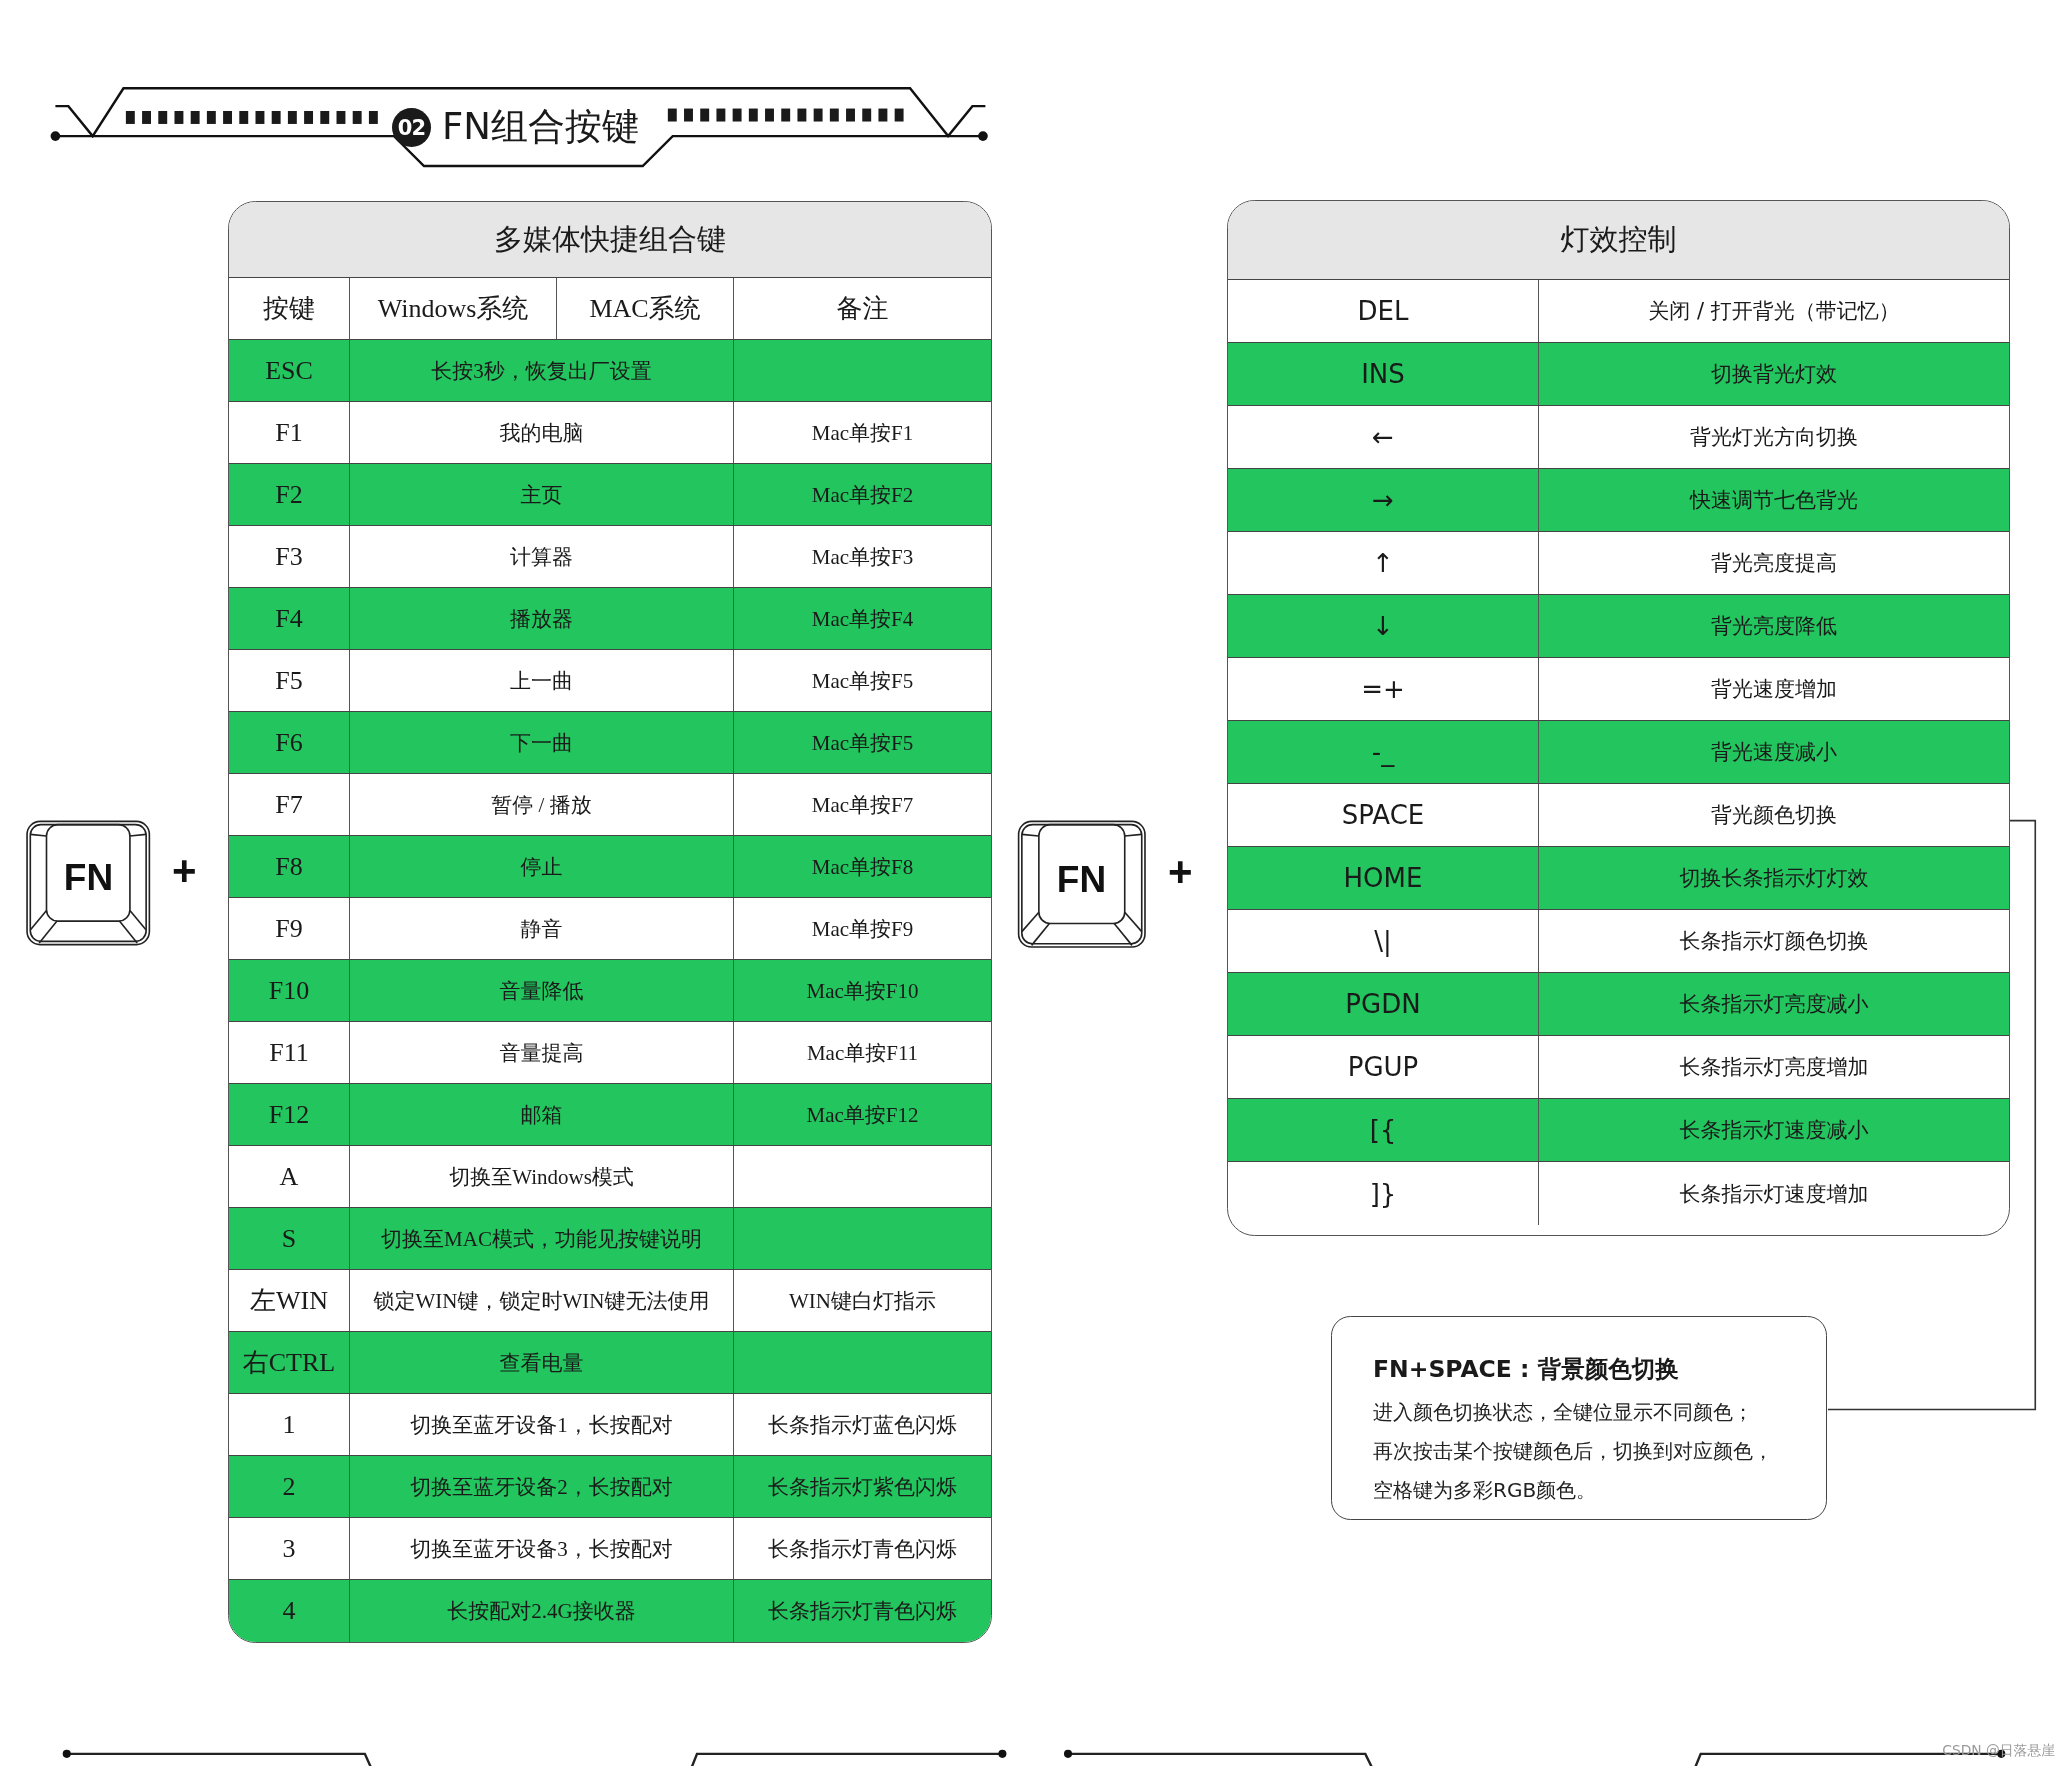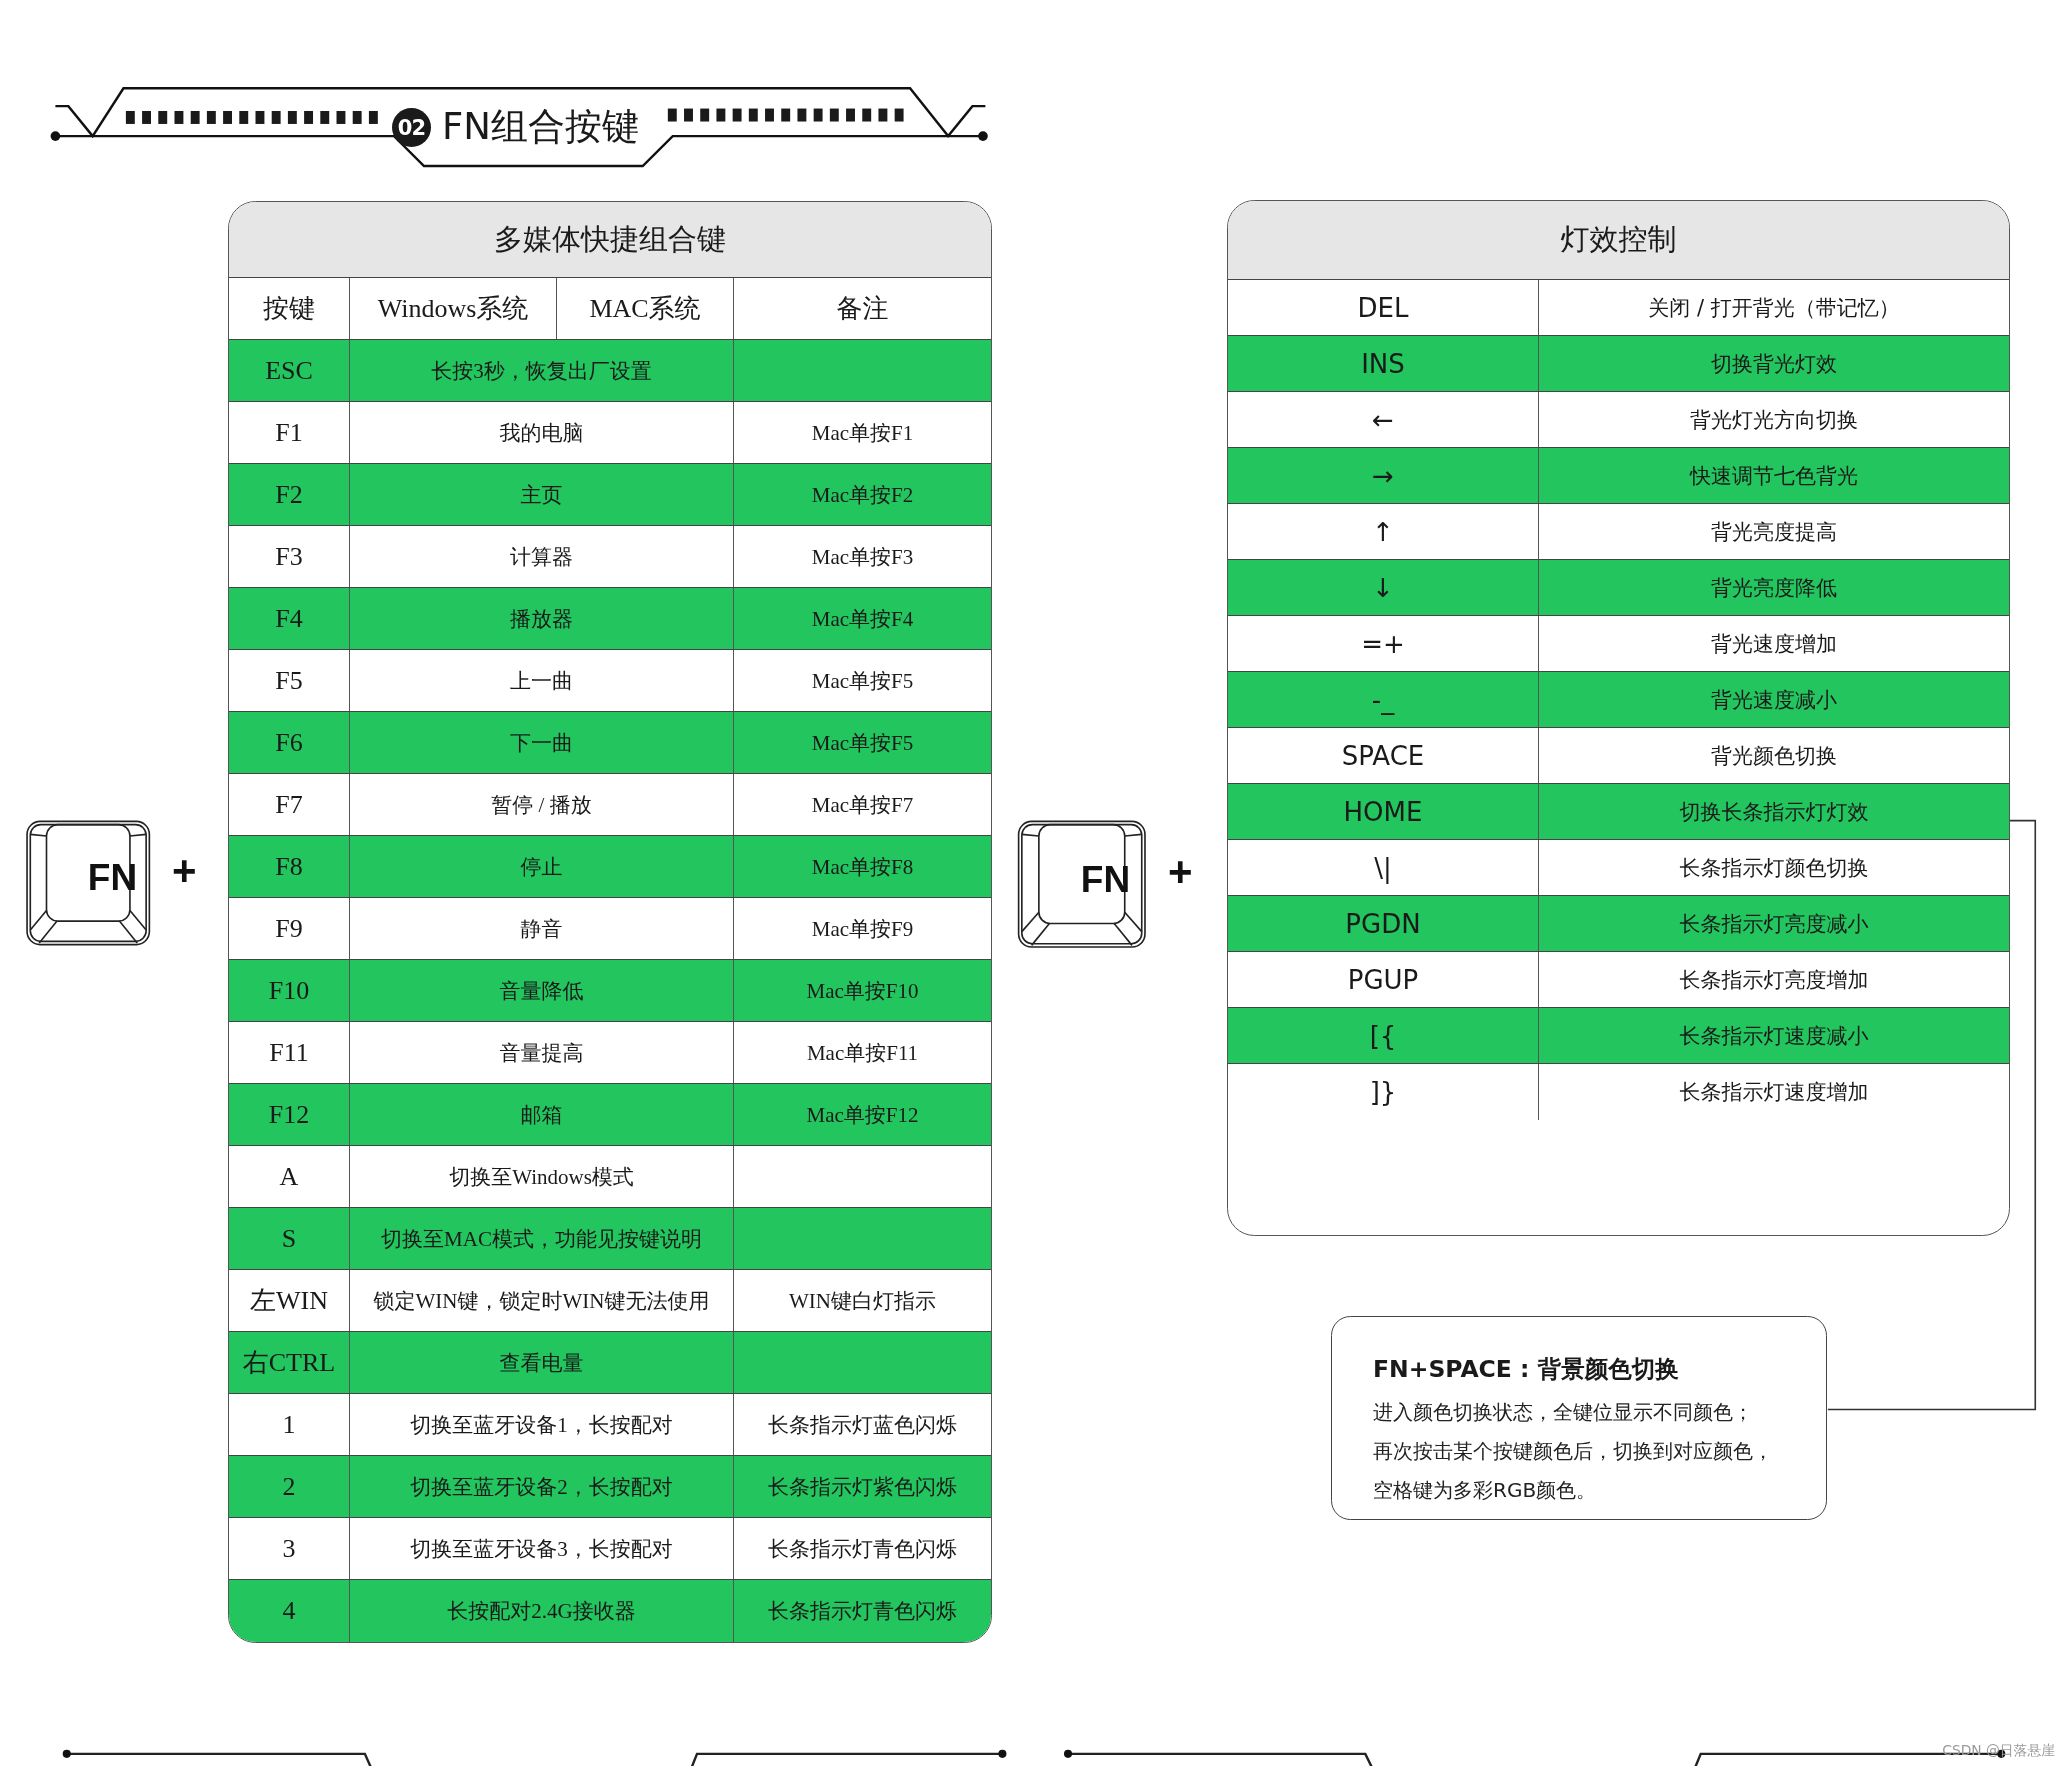--- a/index.html
+++ b/index.html
@@ -35,28 +35,28 @@
   #left-table .row.head { height: 62px; }
   #left-table .w-key { width: 121px; }
   #left-table .w-win { width: 207px; }
   #left-table .w-mac { width: 177px; }
   #left-table .w-merge { width: 384px; }
   #left-table .w-note { width: 260px; flex: 1; }
 
   
   #right-table { left: 1227px; top: 200px; width: 783px; height: 1036px; }
   #right-table .tbl-title { height: 79px; text-align: center; }
-  #right-table .row { height: 56px; }
+  #right-table .row { height: 63px; }
   #right-table .w-rkey { width: 311px; }
   #right-table .w-rdesc { flex: 1; }
 
   
   .fn-key { position: absolute; width: 123px; height: 125px; }
-  .fn-label { position: absolute; left: 16px; width: 100%; top: 36px; text-align: center;
-    font-family: "Liberation Sans", sans-serif; font-weight: bold; font-size: 37px; color: #111; padding-left: 8px; }
+  .fn-label { position: absolute; left: 0; width: 100%; top: 36px; text-align: center;
+    font-family: "Liberation Sans", sans-serif; font-weight: bold; font-size: 37px; color: #111; }
   .plus { position: absolute; font-family: "Liberation Sans", sans-serif; font-weight: bold;
     font-size: 42px; color: #111; line-height: 42px; }
 
   
   .callout { position: absolute; left: 1331px; top: 1316px; width: 496px; height: 204px;
     border: 1.6px solid #444; border-radius: 19.4px; box-sizing: border-box; background: #fff;
     padding: 36px 0 0 41px; }
   .callout-title { font-size: 23.5px; font-weight: bold; line-height: 32px; margin-bottom: 8px; white-space: nowrap; }
   .callout-line { font-size: 20px; line-height: 39px; white-space: nowrap; color: #222; }
 

